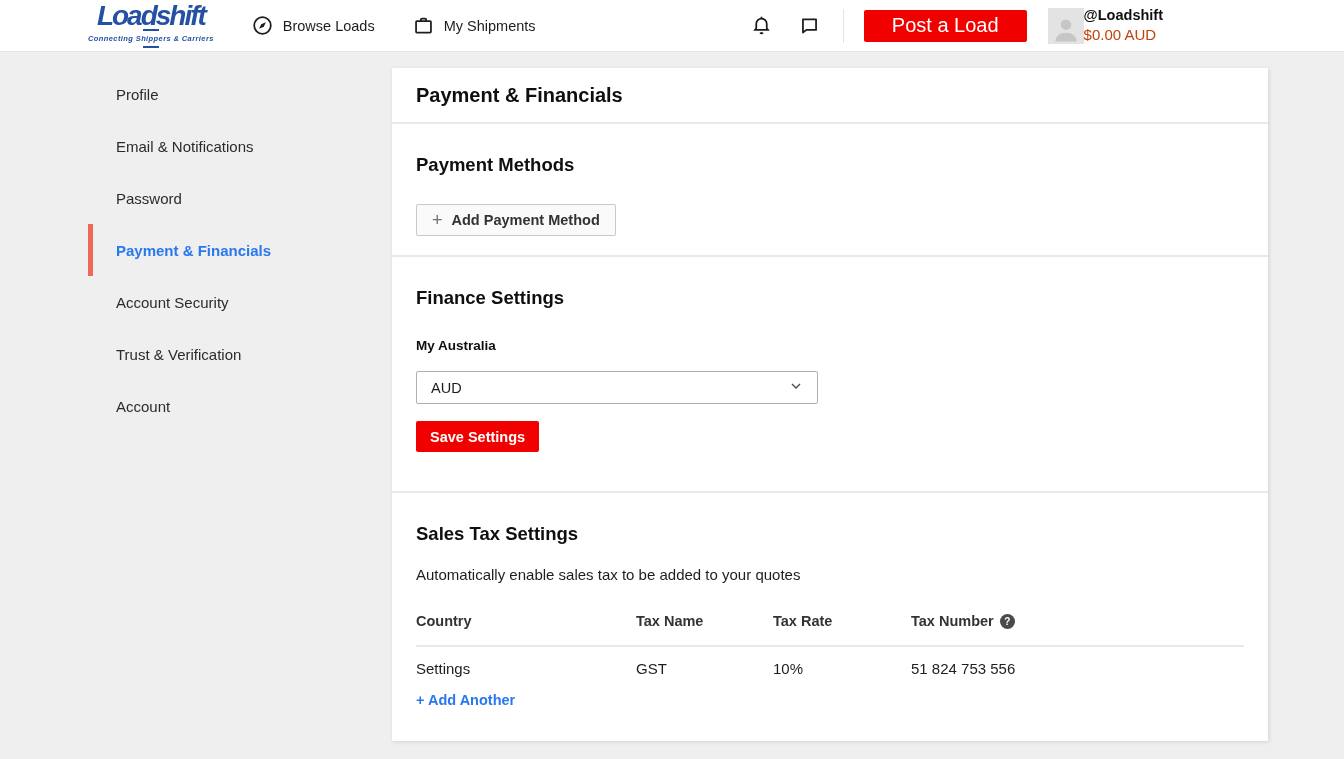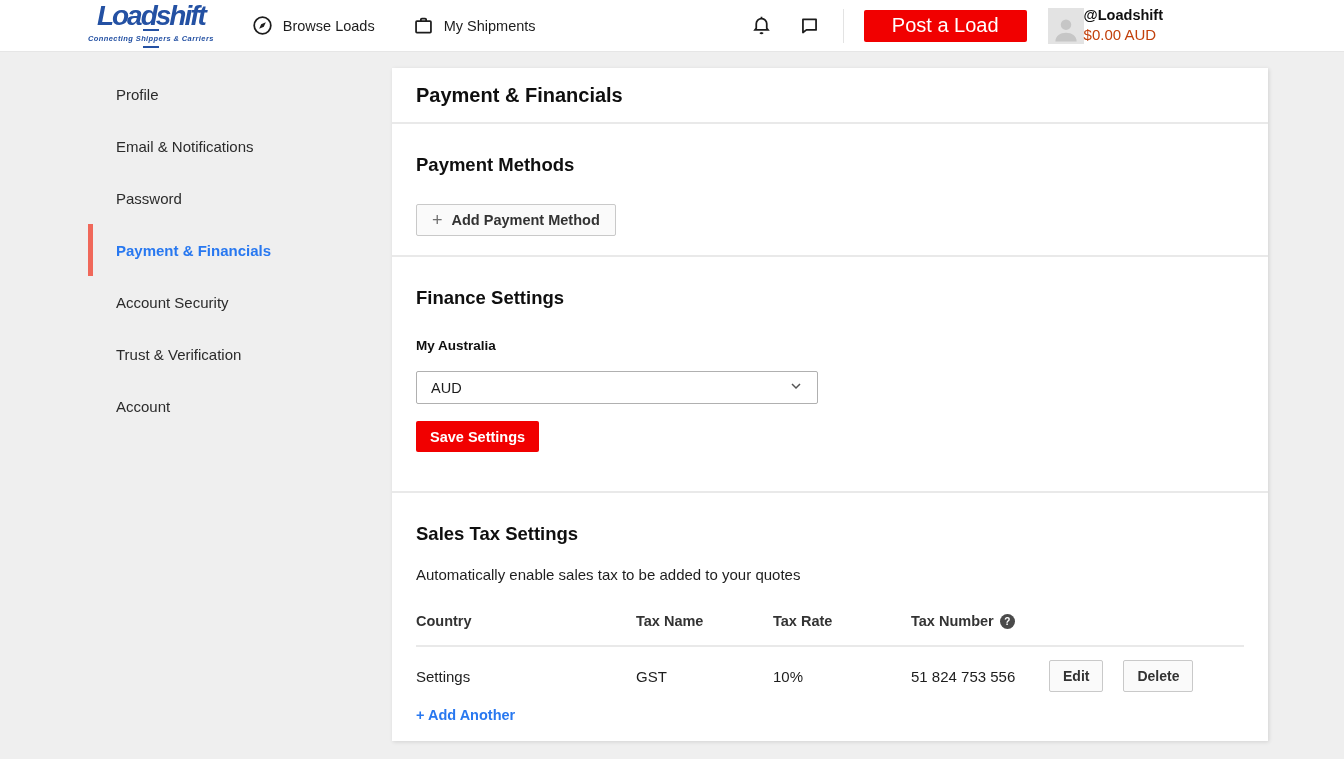--- a/index.html
+++ b/index.html
@@ -232,22 +232,18 @@
         <span>Tax Number</span>
         <span class="help-icon">?</span>
       </div>
     </div>
 
     <div class="tax-row">
       <div>Settings</div>
       <div>GST</div>
       <div>10%</div>
       <div>51 824 753 556</div>
-      <div class="row-actions">
-        <button class="btn-light">Edit</button>
-        <button class="btn-light">Delete</button>
-      </div>
     </div>
 
     <a class="add-another">+ Add Another</a>
   </div>
 
 </div>
 
 </body></html>

